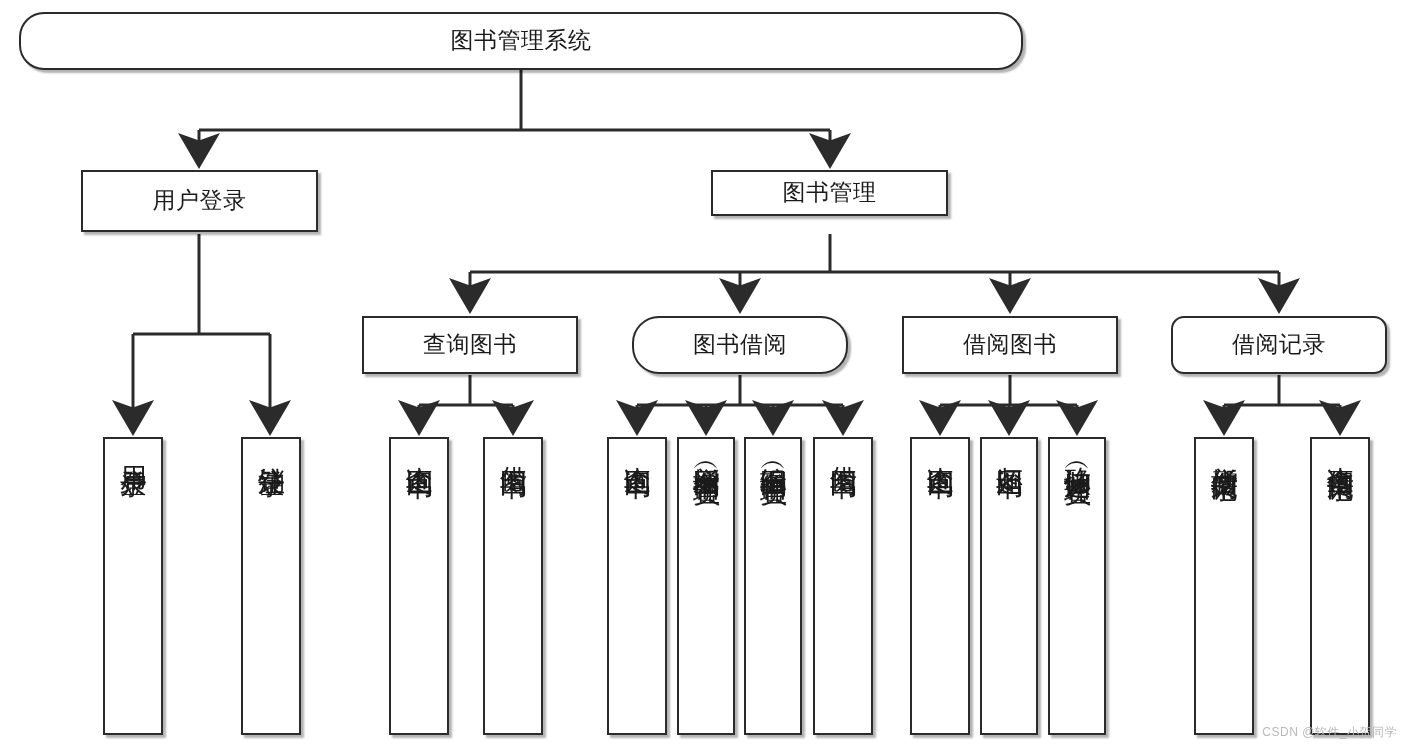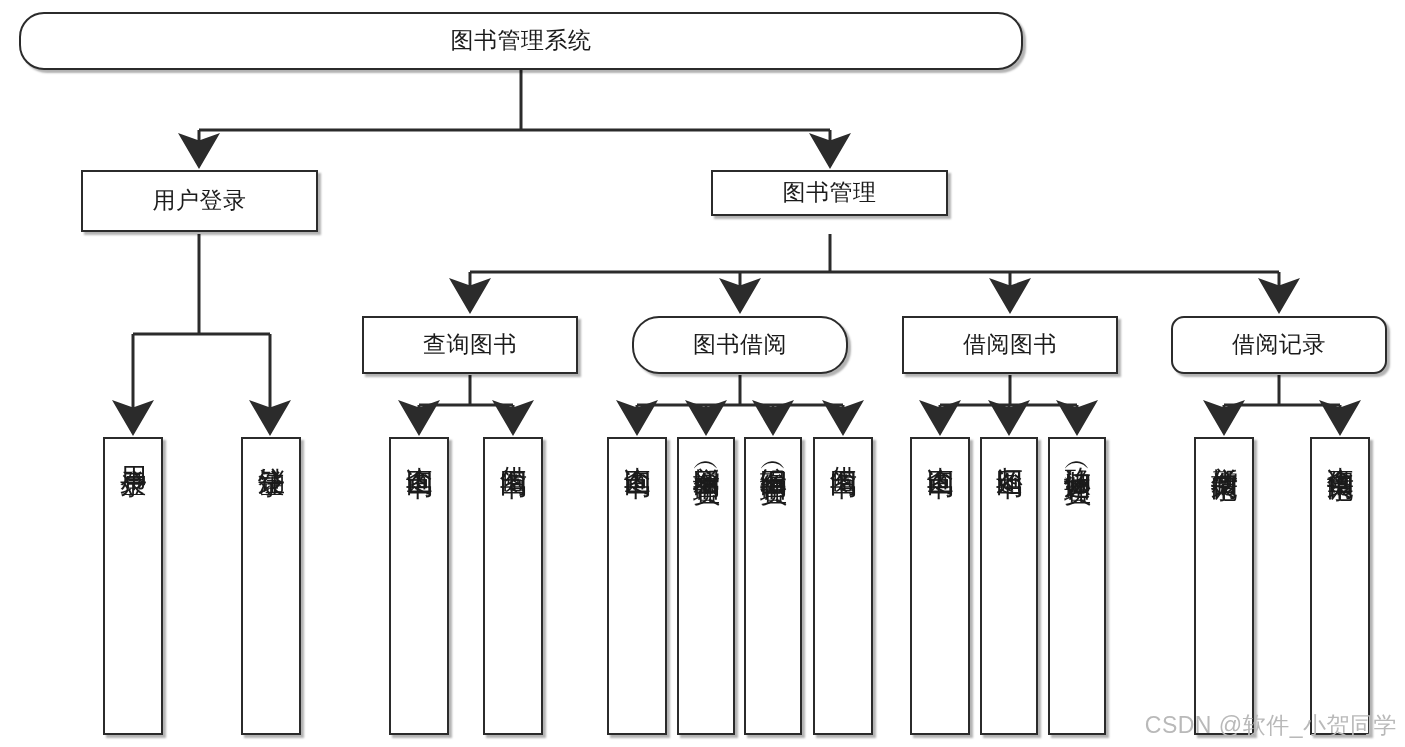--- a/index.html
+++ b/index.html
@@ -62,21 +62,21 @@
     text-orientation: upright;
     font-size: 27px;
     line-height: 1.0;
     letter-spacing: 2px;
     white-space: nowrap;
   }
   .watermark {
     position: absolute;
     right: 8px;
     bottom: 6px;
-    font-size: 23px;
+    font-size: 12px;
     color: #b9b9b9;
     letter-spacing: 0.5px;
     white-space: nowrap;
     user-select: none;
   }
 </style>
 </head>
 <body>
 
 <div id="diagram-root">

